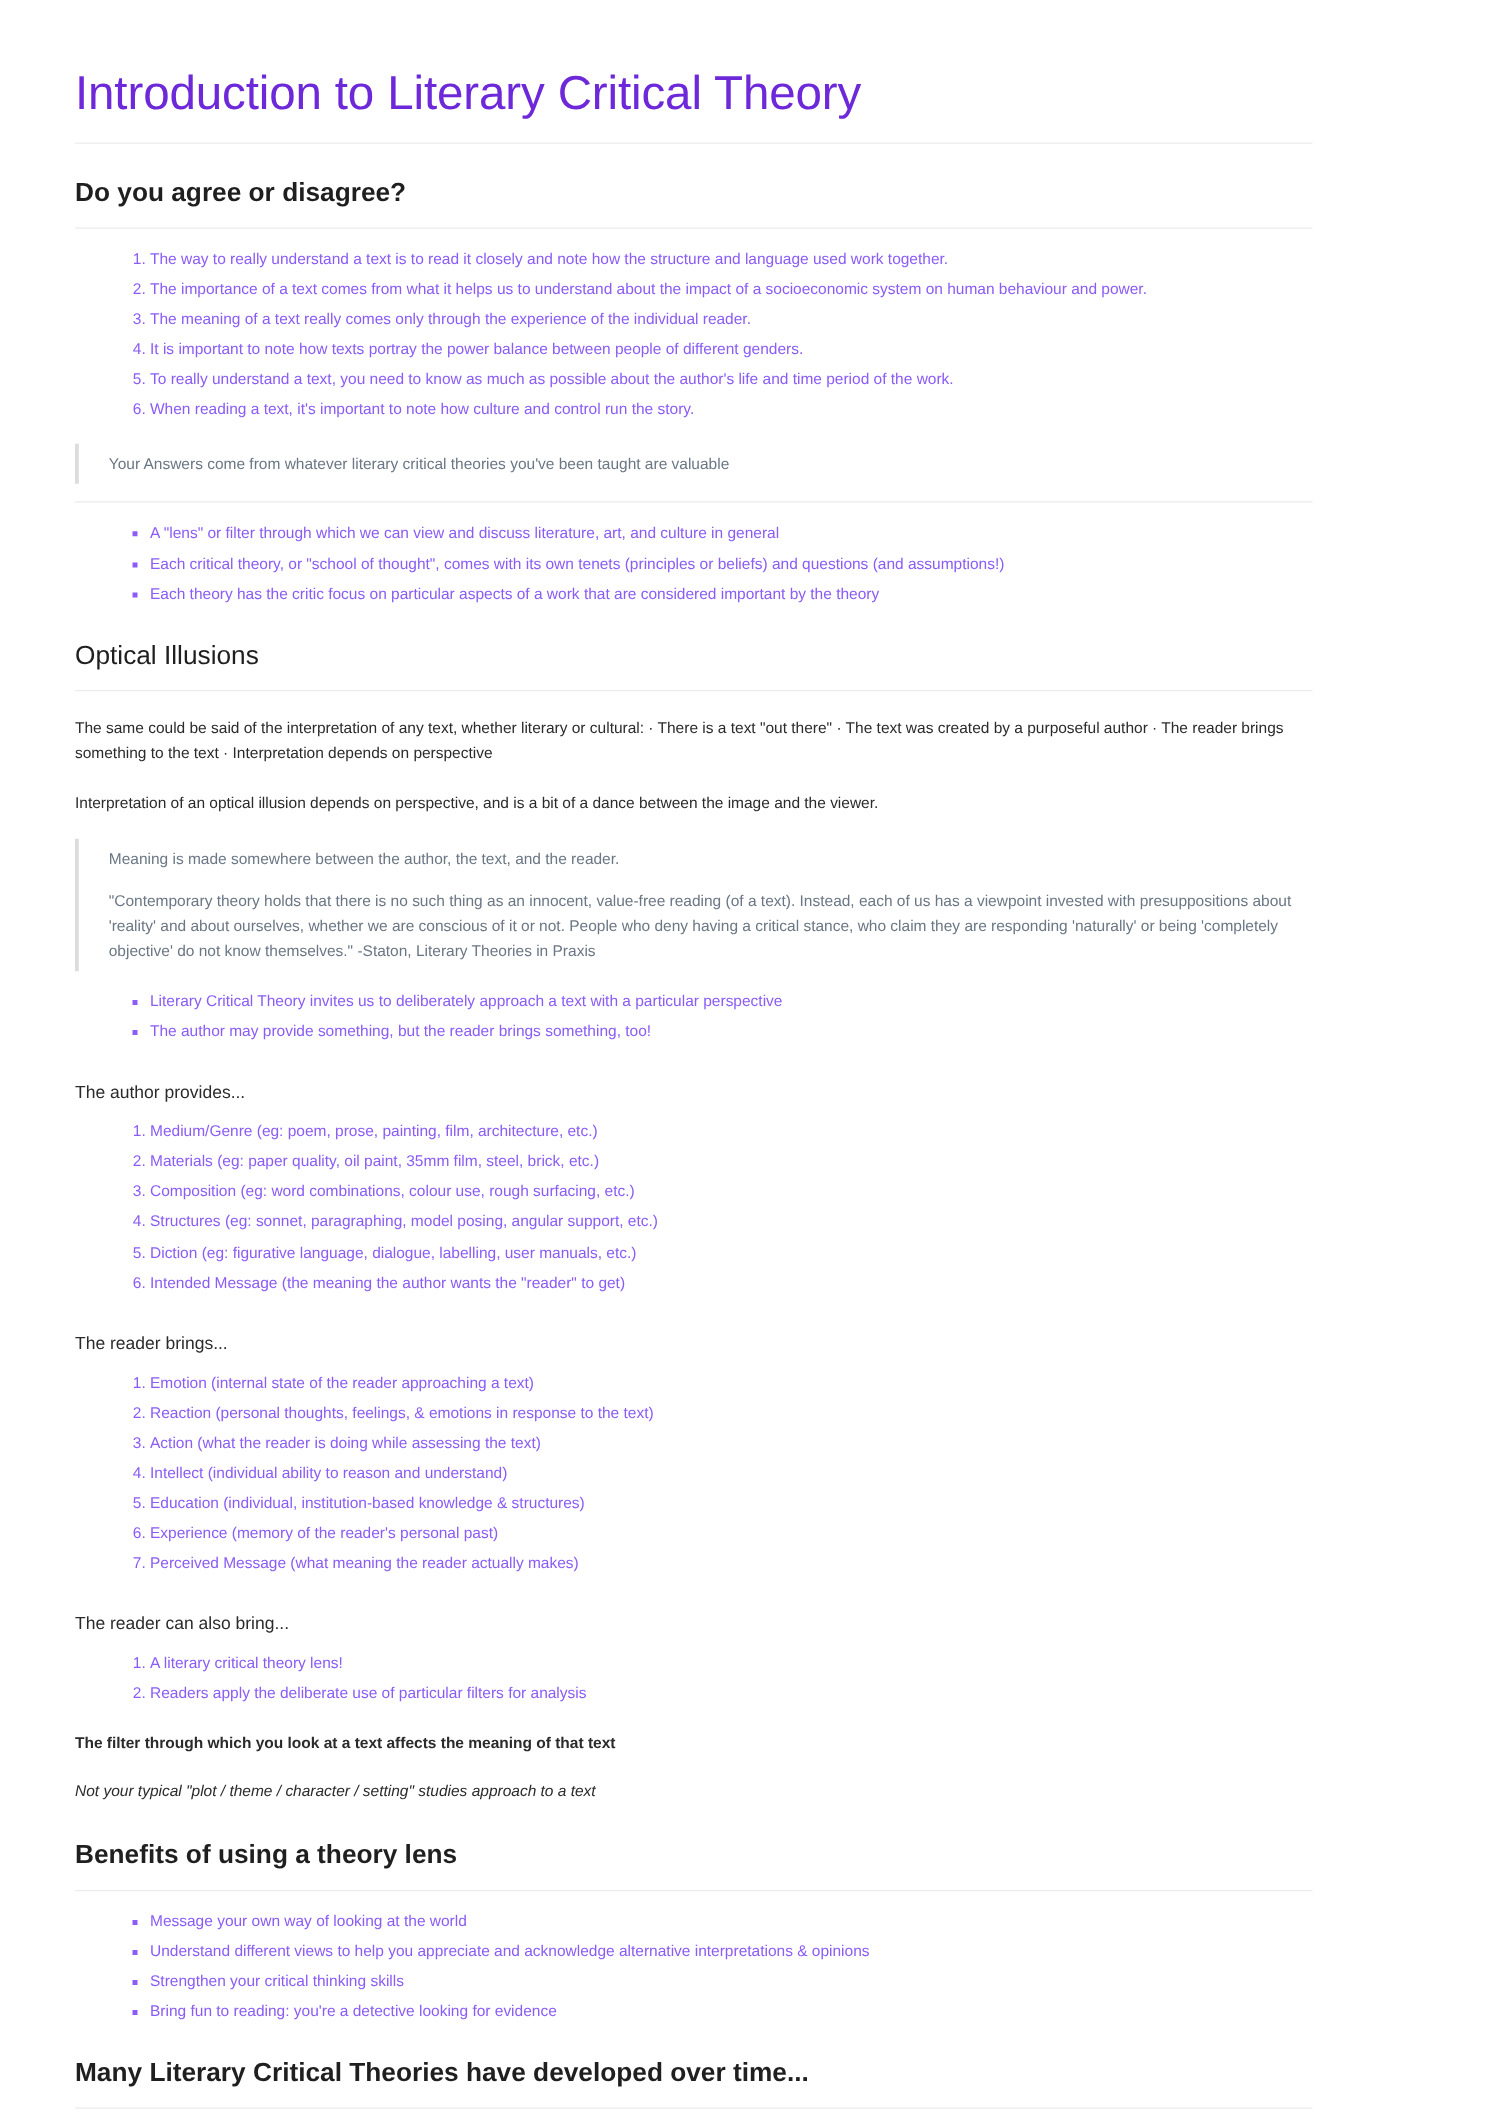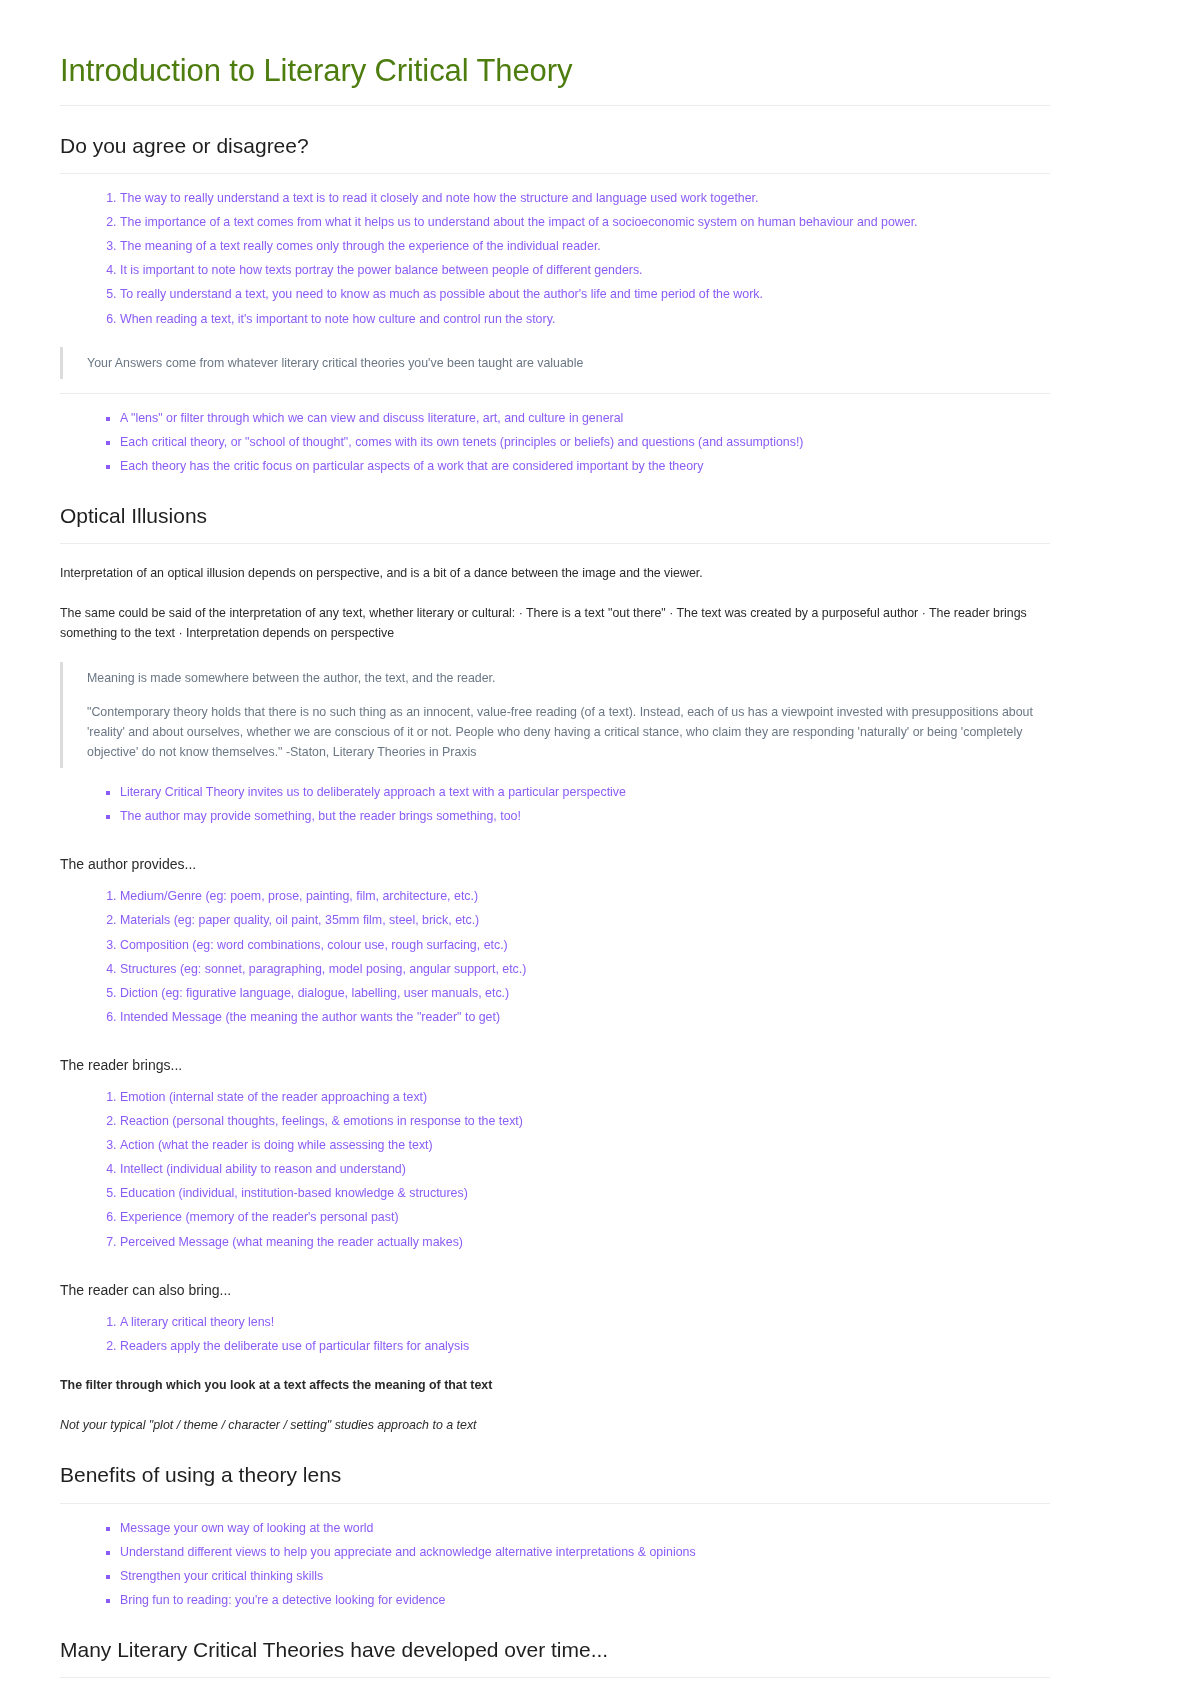--- a/index.html
+++ b/index.html
@@ -14,35 +14,35 @@
   }
   .page {
     width: 1200px;
     min-height: 1698px;
     box-sizing: border-box;
     padding: 44px 150px 40px 60px;
     background: #ffffff;
     position: relative;
   }
   h1.doc-title {
-    font-size: 31px;
+    font-size: 38px;
     font-weight: 400;
     line-height: 1.25;
     margin: 8px 0 0 0;
-    color: #4d7c0f;
+    color: #6d28d9;
     letter-spacing: -0.1px;
   }
   .rule {
     height: 1px;
     background: #ececec;
     margin: 14px 0 0 0;
   }
   h2.section-title {
     font-size: 21px;
-    font-weight: 400;
+    font-weight: 700;
     margin: 26px 0 0 0;
     color: #1f1f1f;
     line-height: 1.3;
   }
   h2.section-title.light {
     font-weight: 400;
   }
   h3.sub-title {
     font-size: 14px;
     font-weight: 400;
@@ -117,22 +117,22 @@
 
   <ul>
     <li>A "lens" or filter through which we can view and discuss literature, art, and culture in general</li>
     <li>Each critical theory, or "school of thought", comes with its own tenets (principles or beliefs) and questions (and assumptions!)</li>
     <li>Each theory has the critic focus on particular aspects of a work that are considered important by the theory</li>
   </ul>
 
   <h2 class="section-title light">Optical Illusions</h2>
   <div class="rule"></div>
 
+  <p class="body-text">The same could be said of the interpretation of any text, whether literary or cultural: · There is a text "out there" · The text was created by a purposeful author · The reader brings something to the text · Interpretation depends on perspective</p>
   <p class="body-text">Interpretation of an optical illusion depends on perspective, and is a bit of a dance between the image and the viewer.</p>
-  <p class="body-text">The same could be said of the interpretation of any text, whether literary or cultural: · There is a text "out there" · The text was created by a purposeful author · The reader brings something to the text · Interpretation depends on perspective</p>
 
   <blockquote>
     <p>Meaning is made somewhere between the author, the text, and the reader.</p>
     <p>"Contemporary theory holds that there is no such thing as an innocent, value-free reading (of a text). Instead, each of us has a viewpoint invested with presuppositions about 'reality' and about ourselves, whether we are conscious of it or not. People who deny having a critical stance, who claim they are responding 'naturally' or being 'completely objective' do not know themselves." -Staton, Literary Theories in Praxis</p>
   </blockquote>
 
   <ul>
     <li>Literary Critical Theory invites us to deliberately approach a text with a particular perspective</li>
     <li>The author may provide something, but the reader brings something, too!</li>
   </ul>

